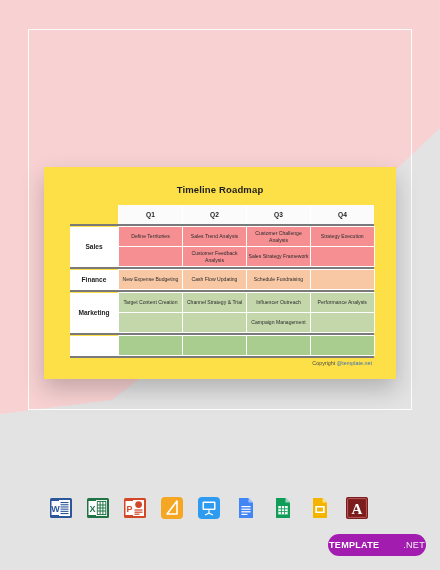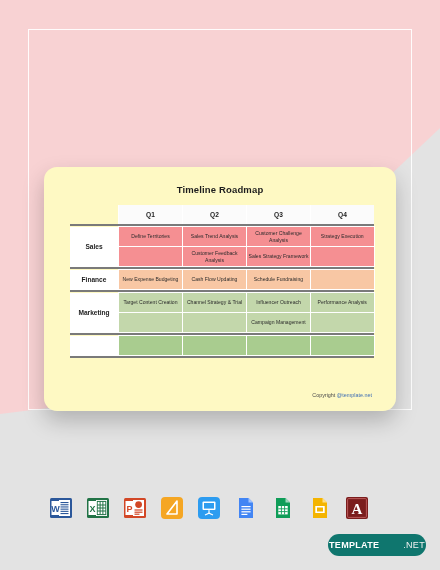--- a/index.html
+++ b/index.html
@@ -44,24 +44,23 @@
     border: 1.4px solid rgba(255,255,255,0.92);
     box-sizing: border-box;
   }
 
   
   #doc-card {
     position: absolute;
     left: 44px;
     top: 167px;
     width: 352px;
-    height: 244px;
-    background: #fef9c3;
+    height: 212px;
+    background: #fde047;
     box-shadow: 0 10px 22px rgba(0,0,0,0.22);
-    border-radius: 13px;
   }
 
   #doc-title {
     text-align: center;
     font-size: 9.5px;
     font-weight: bold;
     color: #1d1d1d;
     letter-spacing: 0.15px;
     margin-top: 17px;
   }
@@ -170,21 +169,21 @@
   .app-icon svg { display:block; }
 
   
   #brand-pill {
     position: absolute;
     right: 14px;
     bottom: 14px;
     width: 98px;
     height: 22px;
     border-radius: 11px;
-    background: #0f766e;
+    background: #a21caf;
     display: flex;
     align-items: center;
     justify-content: center;
     font-size: 9px;
     font-weight: bold;
     letter-spacing: 0.3px;
   }
   #brand-pill .b1 { color: #ffffff; }
   #brand-pill .b2 { color: #f2f2f2; font-weight: normal; margin-left: 24px; }
 </style>

